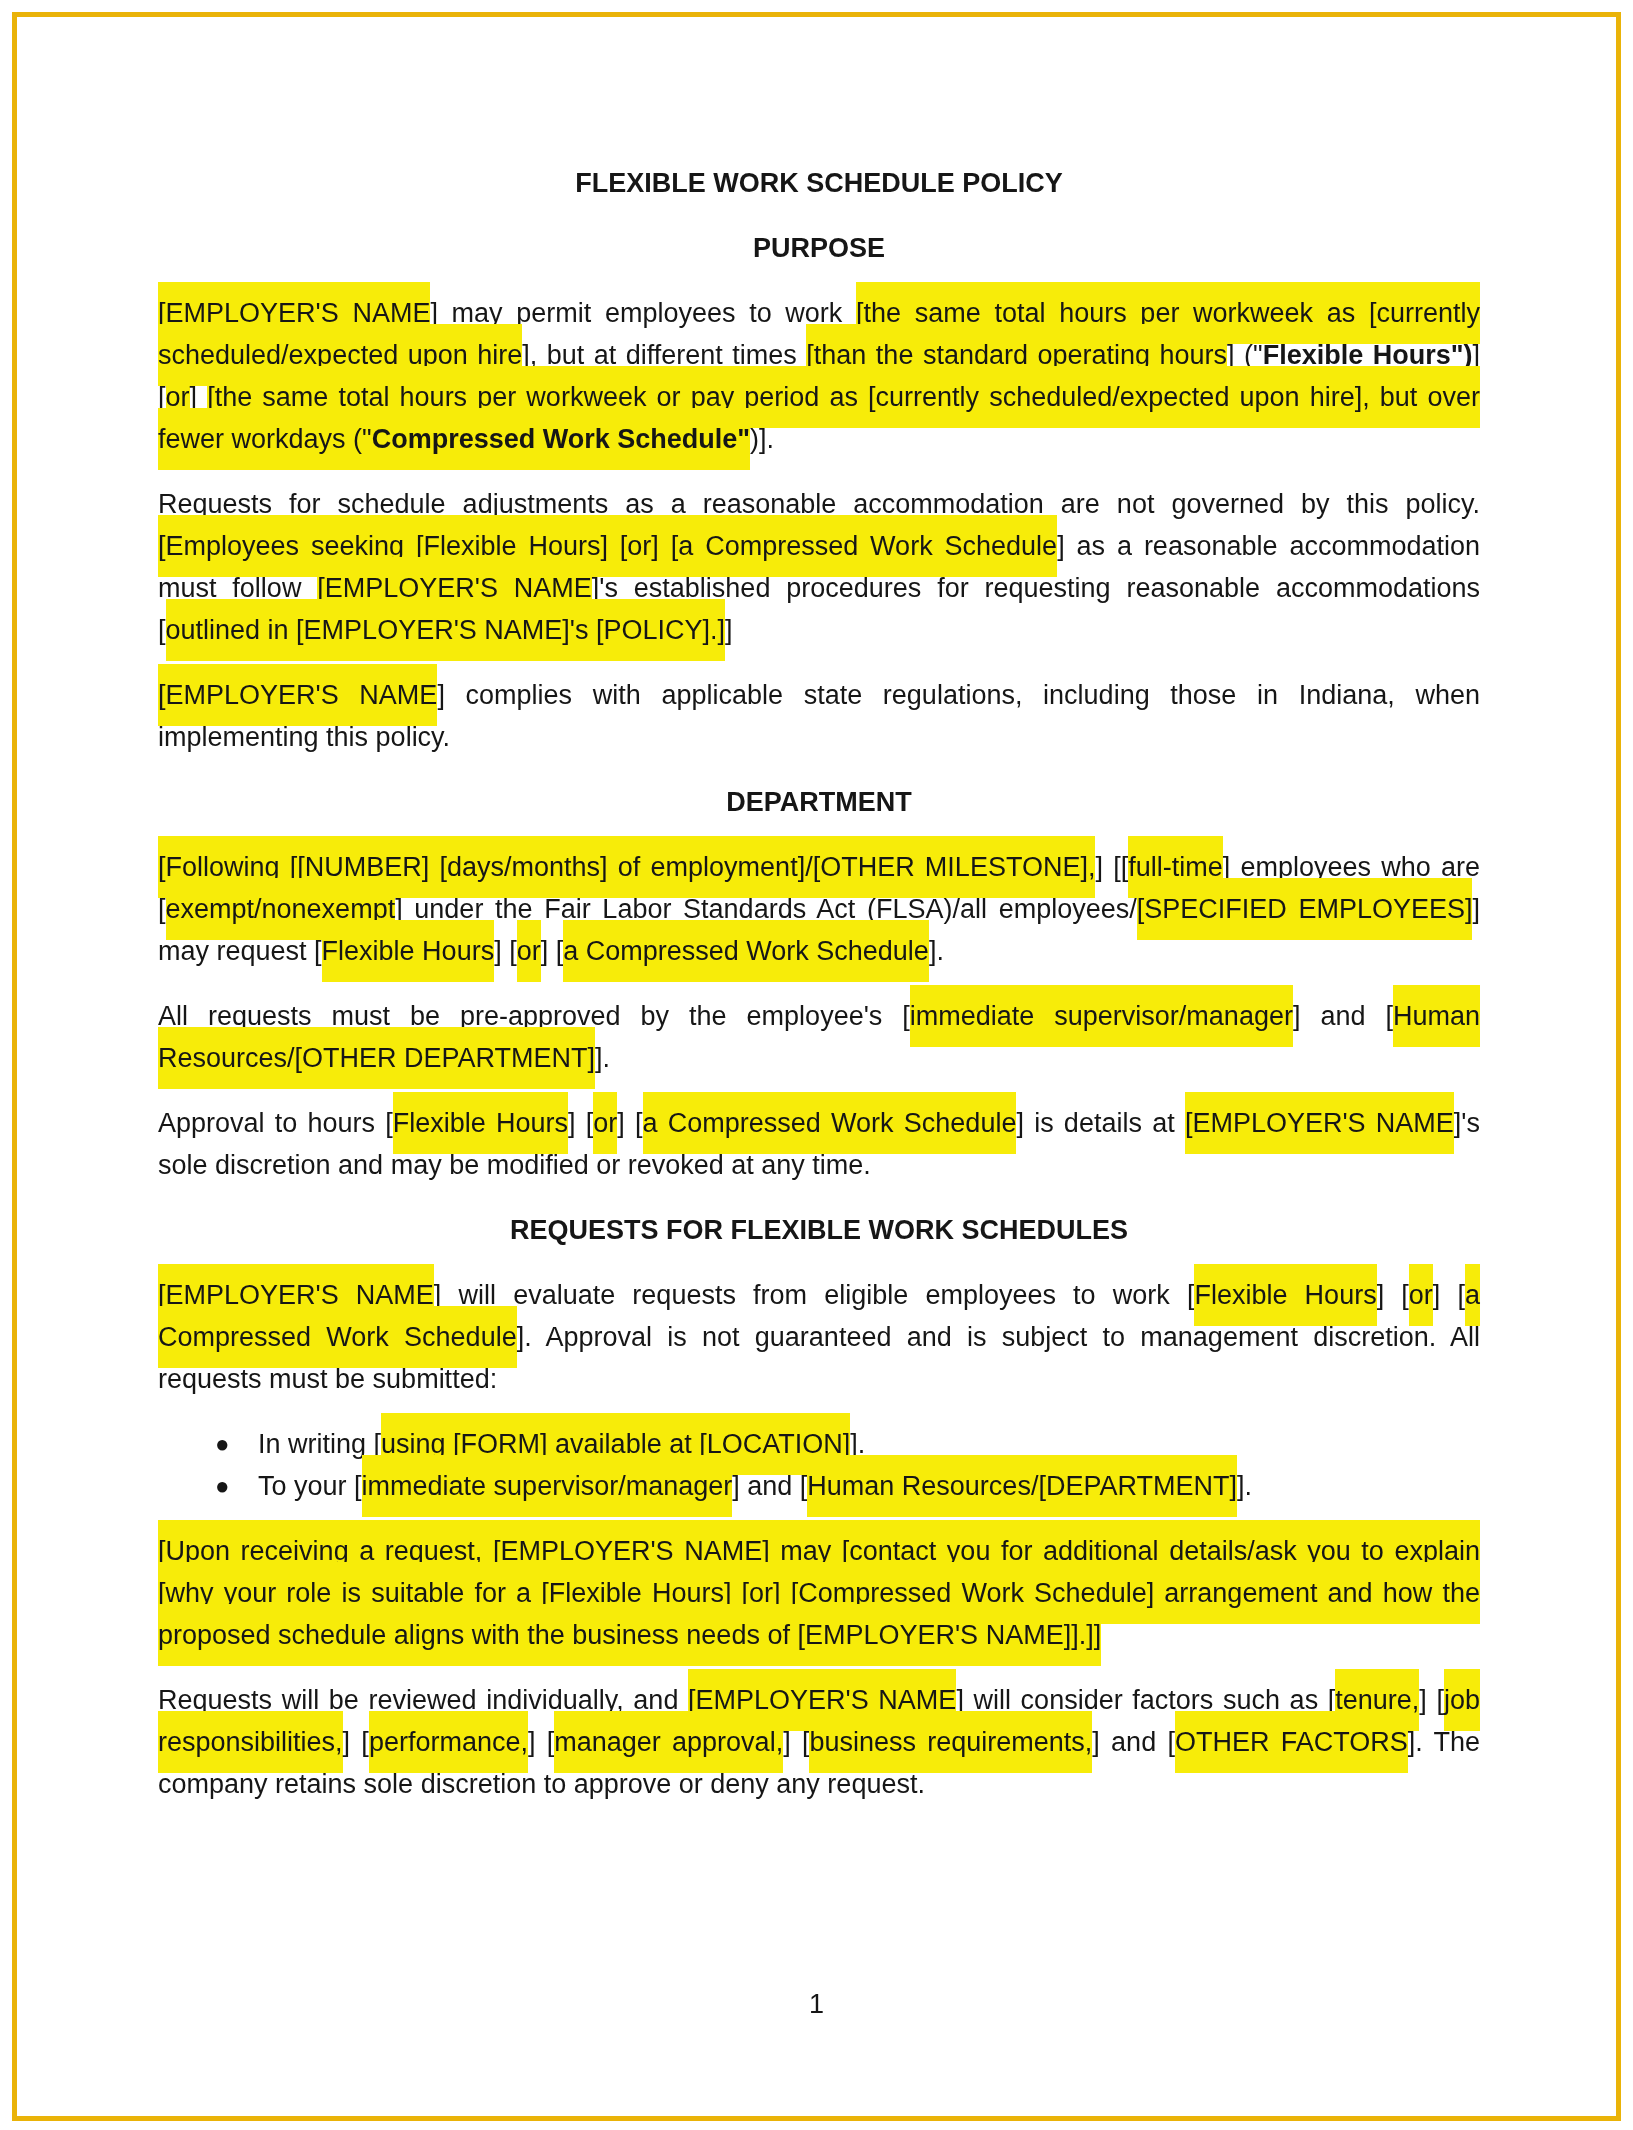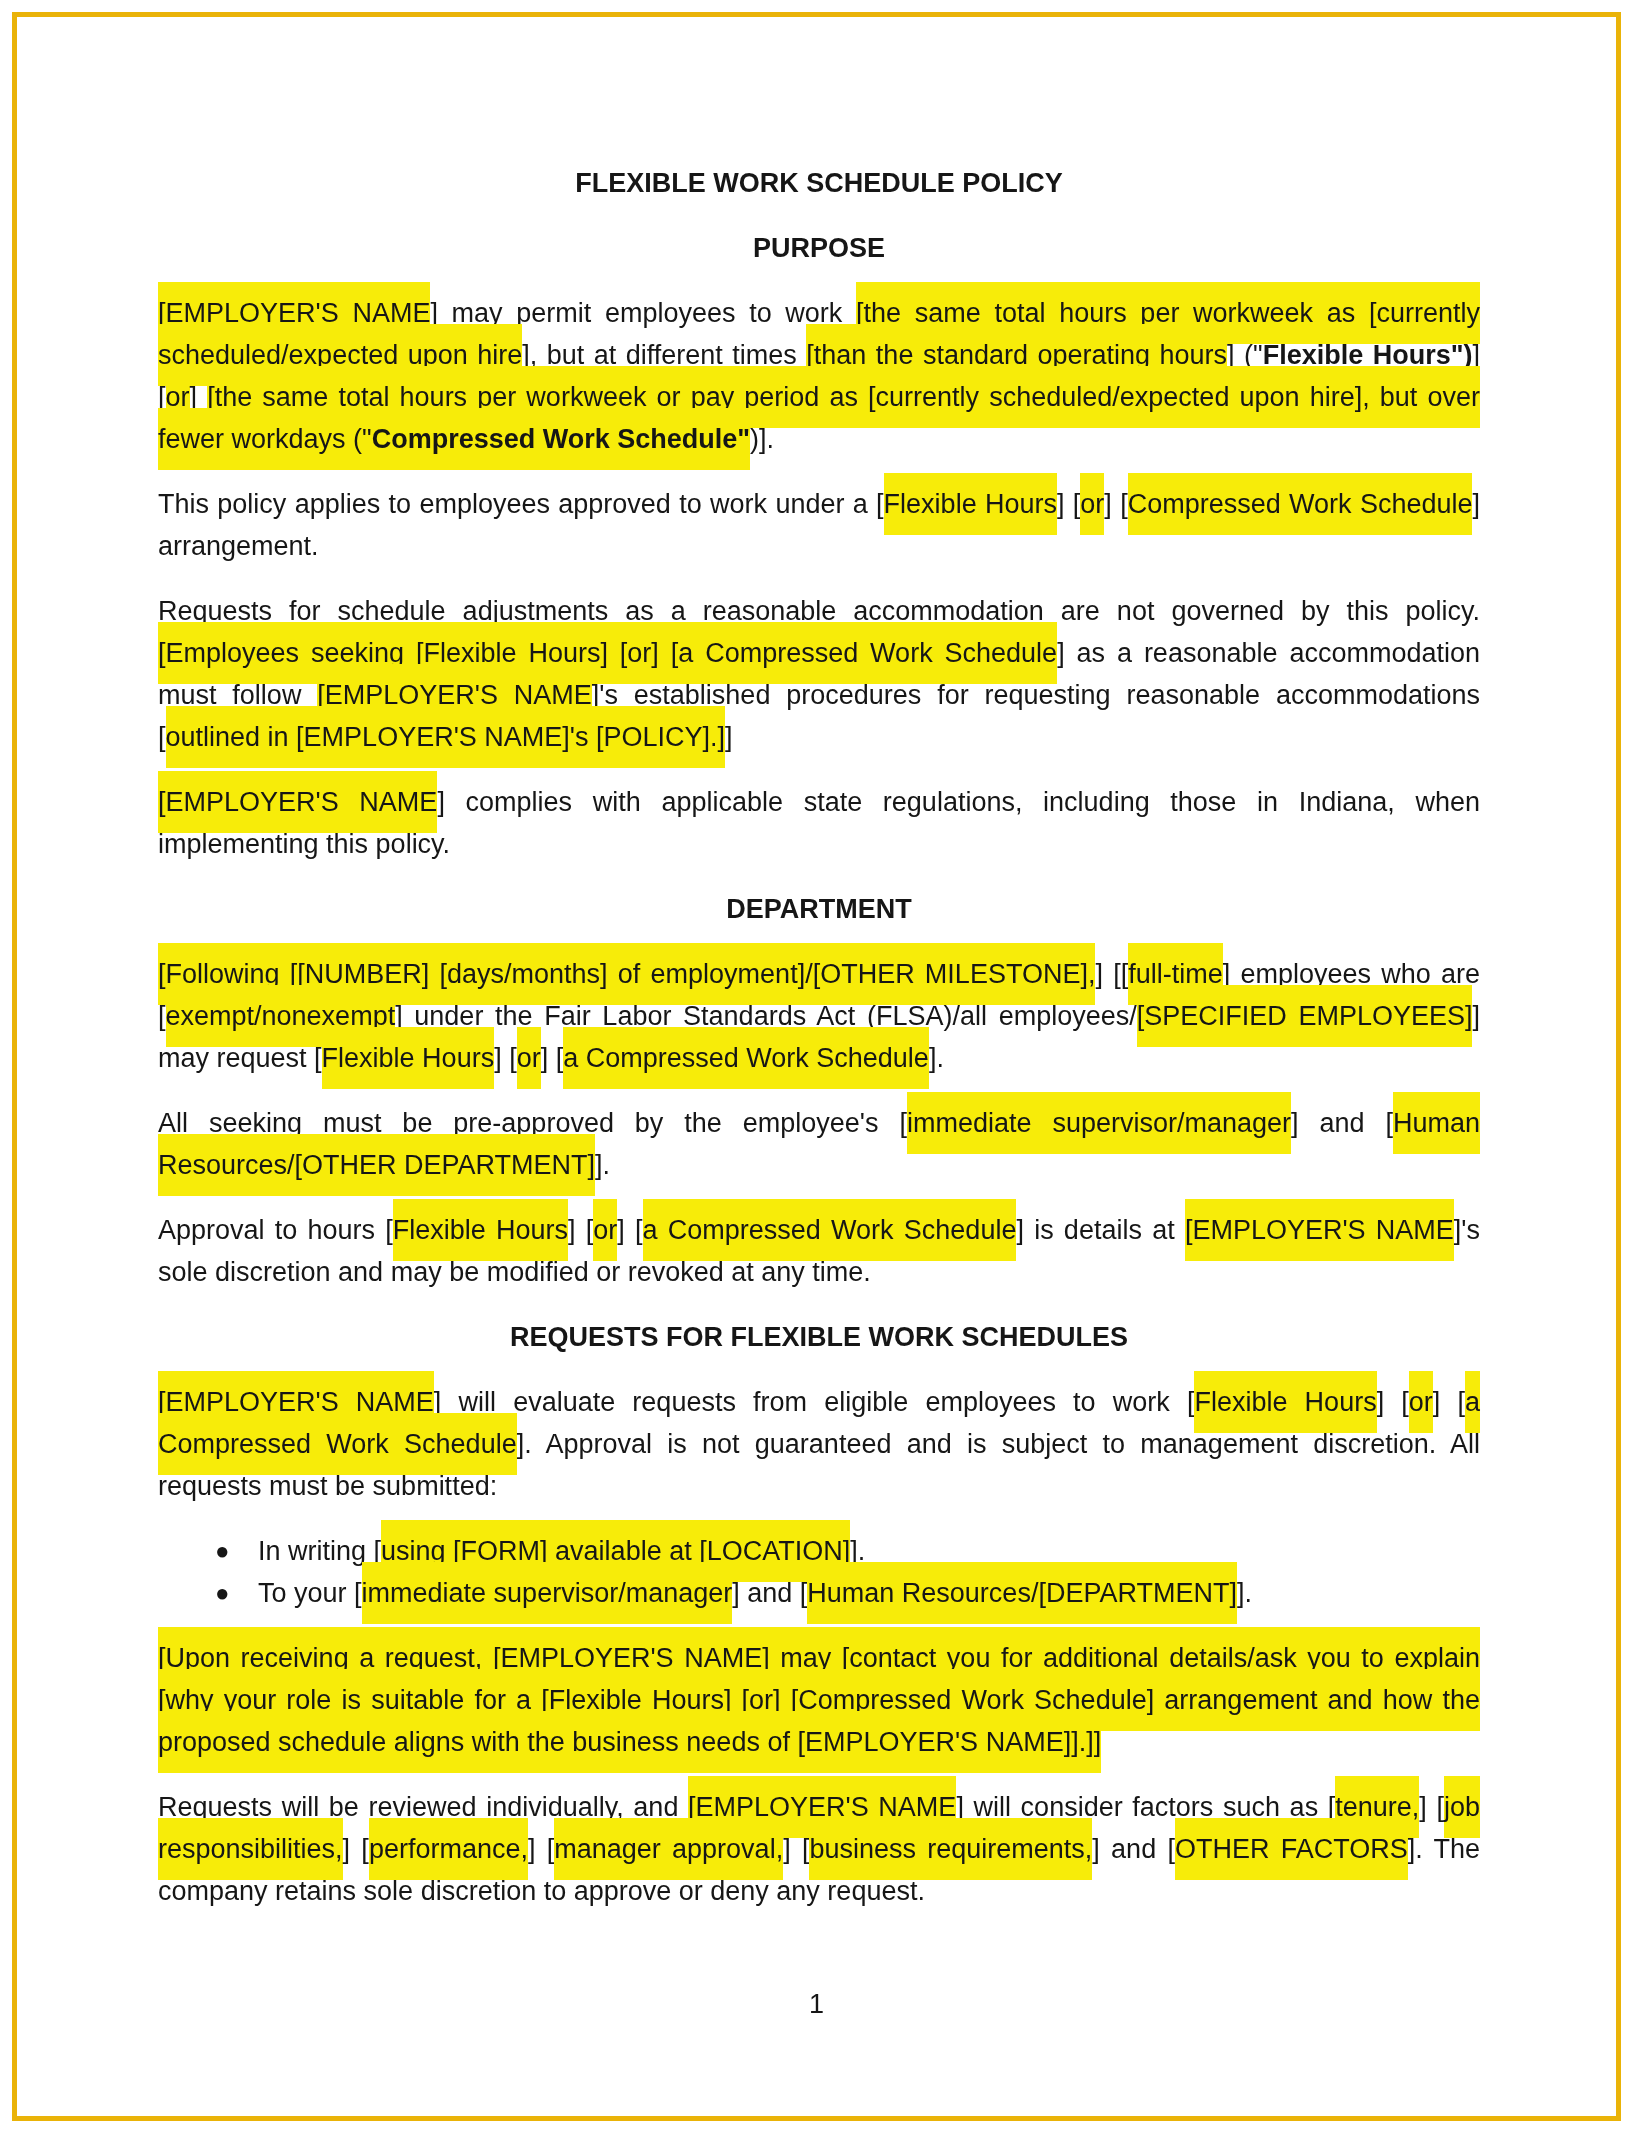--- a/index.html
+++ b/index.html
@@ -69,26 +69,25 @@
 </style>
 </head>
 <body style="color: rgb(22, 22, 22);">
 
 <div class="page">
   <div class="content">
     <p class="title">FLEXIBLE WORK SCHEDULE POLICY</p>
     <div id="doc-body">
         <p class="heading">PURPOSE</p>
         <p class="para"><span class="hl ">[EMPLOYER'S NAME</span><span class="">] may permit employees to work </span><span class="hl ">[the same total hours per workweek as [currently scheduled/expected upon hire</span><span class="">], but at different times </span><span class="hl ">[than the standard operating hours</span><span class="">] ("</span><span class="b">Flexible Hours")</span><span class="">] [</span><span class="hl ">or</span><span class="">] </span><span class="hl ">[the same total hours per workweek or pay period as [currently scheduled/expected upon hire], but over fewer workdays ("</span><span class="hl b">Compressed Work Schedule"</span><span class="">)].</span></p>
-        <p class="para"><span class="">This policy applies to employees approved to work under a [</span><span class="hl ">Flexible Hours</span><span class="">] [</span><span class="hl ">or</span><span class="">] [</span><span class="hl ">Compressed Work Schedule</span><span class="">] arrangement.</span></p>
         <p class="para"><span class="">Requests for schedule adjustments as a reasonable accommodation are not governed by this policy. </span><span class="hl ">[Employees seeking [Flexible Hours] [or] [a Compressed Work Schedule</span><span class="">] as a reasonable accommodation must follow </span><span class="hl ">[EMPLOYER'S NAME</span><span class="">]'s established procedures for requesting reasonable accommodations [</span><span class="hl ">outlined in [EMPLOYER'S NAME]'s [POLICY].]</span><span class="">]</span></p>
         <p class="para"><span class="hl ">[EMPLOYER'S NAME</span><span class="">] complies with applicable state regulations, including those in Indiana, when implementing this policy.</span></p>
         <p class="heading">DEPARTMENT</p>
         <p class="para"><span class="hl ">[Following [[NUMBER] [days/months] of employment]/[OTHER MILESTONE],</span><span class="">] [[</span><span class="hl ">full-time</span><span class="">] employees who are [</span><span class="hl ">exempt/nonexempt</span><span class="">] under the Fair Labor Standards Act (FLSA)/all employees/</span><span class="hl ">[SPECIFIED EMPLOYEES]</span><span class="">] may request [</span><span class="hl ">Flexible Hours</span><span class="">] [</span><span class="hl ">or</span><span class="">] [</span><span class="hl ">a Compressed Work Schedule</span><span class="">].</span></p>
-        <p class="para"><span class="">All seeking must be pre-approved by the employee's [</span><span class="hl ">immediate supervisor/manager</span><span class="">] and [</span><span class="hl ">Human Resources/[OTHER DEPARTMENT]</span><span class="">].</span></p>
+        <p class="para"><span class="">All requests must be pre-approved by the employee's [</span><span class="hl ">immediate supervisor/manager</span><span class="">] and [</span><span class="hl ">Human Resources/[OTHER DEPARTMENT]</span><span class="">].</span></p>
         <p class="para"><span class="">Approval to hours [</span><span class="hl ">Flexible Hours</span><span class="">] [</span><span class="hl ">or</span><span class="">] [</span><span class="hl ">a Compressed Work Schedule</span><span class="">] is details at </span><span class="hl ">[EMPLOYER'S NAME</span><span class="">]'s sole discretion and may be modified or revoked at any time.</span></p>
         <p class="heading">REQUESTS FOR FLEXIBLE WORK SCHEDULES</p>
         <p class="para"><span class="hl ">[EMPLOYER'S NAME</span><span class="">] will evaluate requests from eligible employees to work [</span><span class="hl ">Flexible Hours</span><span class="">] [</span><span class="hl ">or</span><span class="">] [</span><span class="hl ">a Compressed Work Schedule</span><span class="">]. Approval is not guaranteed and is subject to management discretion. All requests must be submitted:</span></p>
         <ul class="bullets">
           <li><span class="bullet-glyph">●</span><span class="">In writing [</span><span class="hl ">using [FORM] available at [LOCATION]</span><span class="">].</span></li>
           <li><span class="bullet-glyph">●</span><span class="">To your [</span><span class="hl ">immediate supervisor/manager</span><span class="">] and [</span><span class="hl ">Human Resources/[DEPARTMENT]</span><span class="">].</span></li>
         </ul>
         <p class="para"><span class="hl ">[Upon receiving a request, [EMPLOYER'S NAME] may [contact you for additional details/ask you to explain [why your role is suitable for a [Flexible Hours] [or] [Compressed Work Schedule] arrangement and how the proposed schedule aligns with the business needs of [EMPLOYER'S NAME]].]]</span></p>
         <p class="para"><span class="">Requests will be reviewed individually, and </span><span class="hl ">[EMPLOYER'S NAME</span><span class="">] will consider factors such as [</span><span class="hl ">tenure,</span><span class="">] [</span><span class="hl ">job responsibilities,</span><span class="">] [</span><span class="hl ">performance,</span><span class="">] [</span><span class="hl ">manager approval,</span><span class="">] [</span><span class="hl ">business requirements,</span><span class="">] and [</span><span class="hl ">OTHER FACTORS</span><span class="">]. The company retains sole discretion to approve or deny any request.</span></p>
       </div>

